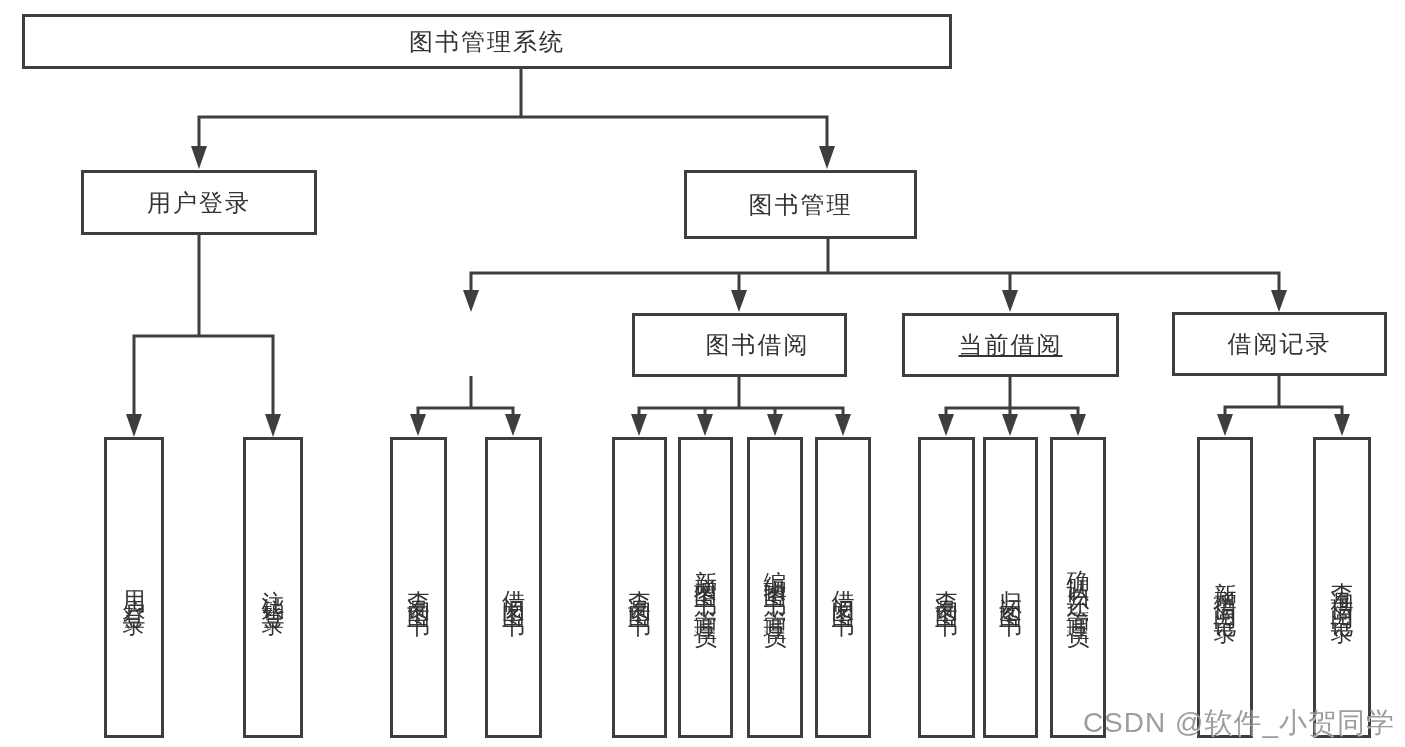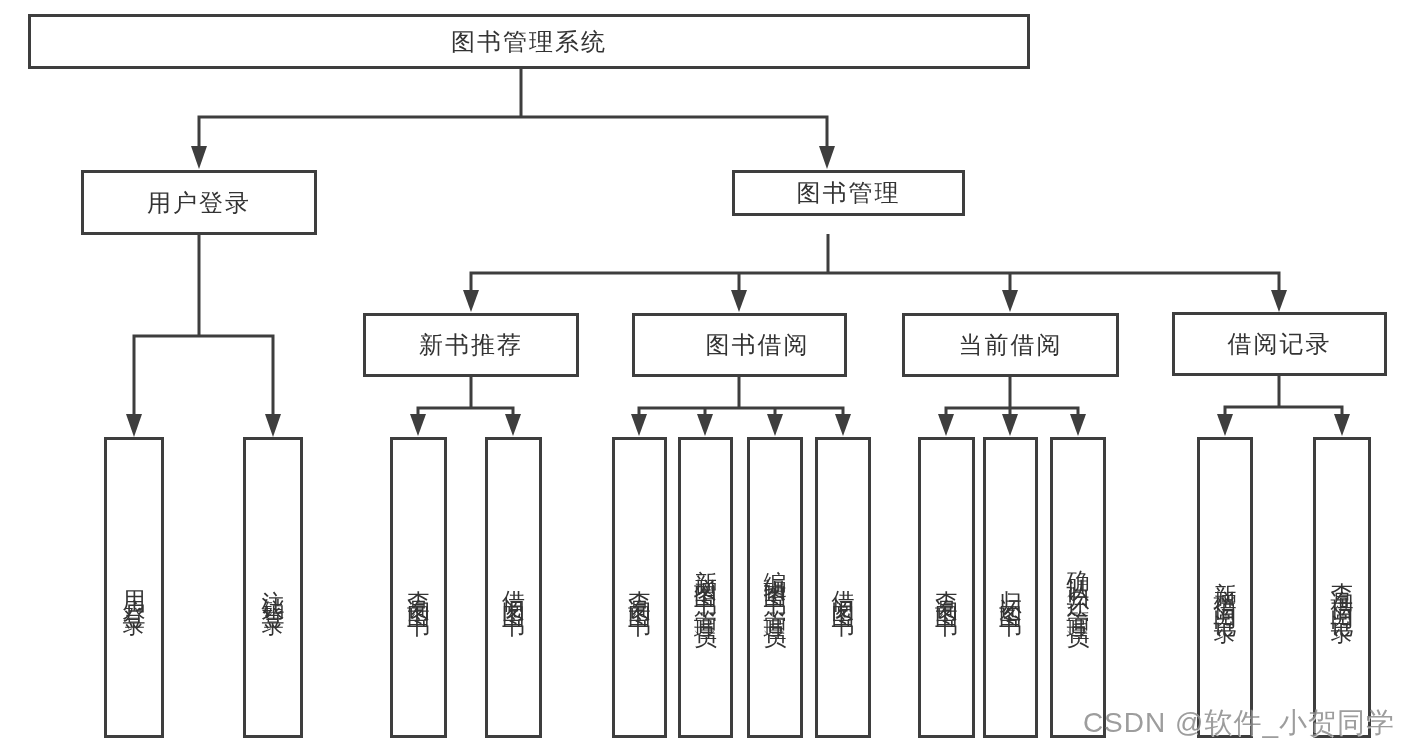--- a/index.html
+++ b/index.html
@@ -106,28 +106,27 @@
       <polygon class="ah" points="1070,414 1086,414 1078,436"></polygon>
     </g>
 
     <g>
       <path class="ln" d="M1279,375 L1279,407 M1225,407 L1342,407 M1225,405.5 L1225,416 M1342,405.5 L1342,416"></path>
       <polygon class="ah" points="1217,414 1233,414 1225,436"></polygon>
       <polygon class="ah" points="1334,414 1350,414 1342,436"></polygon>
     </g>
   </svg>
 
-  <div class="box h" style="left:28px; top:14px; width:1002px; height:55px;">图书管理系统</div>
+  <div class="box h" style="left:22px; top:14px; width:930px; height:55px;">图书管理系统</div>
 
   <div class="box h" style="left:81px; top:170px; width:236px; height:65px;">用户登录</div>
-  <div class="box h" style="left:732px; top:170px; width:233px; height:46px;">图书管理</div>
+  <div class="box h" style="left:684px; top:170px; width:233px; height:69px;">图书管理</div>
 
-  <div class="box h" style="left:363px; top:313px; width:216px; height:64px;">新书推荐</div>
   <div class="box h" style="left:632px; top:313px; width:215px; height:64px;padding-left:36px;">图书借阅</div>
-  <div class="box h" style="left:902px; top:313px; width:217px; height:64px;">当前借阅</div>
+  <div class="box h" style="left:902px; top:313px; width:217px; height:64px;text-decoration:underline;">当前借阅</div>
   <div class="box h" style="left:1172px; top:312px; width:215px; height:64px;">借阅记录</div>
 
   <div class="box v" style="left:104px; top:437px; width:60px; height:301px;">用户登录</div>
   <div class="box v" style="left:243px; top:437px; width:60px; height:301px;">注销登录</div>
 
   <div class="box v" style="left:390px; top:437px; width:57px; height:301px;">查询图书</div>
   <div class="box v" style="left:485px; top:437px; width:57px; height:301px;">借阅图书</div>
 
   <div class="box v" style="left:612px; top:437px; width:55px; height:301px;">查询图书</div>
   <div class="box v" style="left:678px; top:437px; width:55px; height:301px;">新增图书（管理员）</div>

